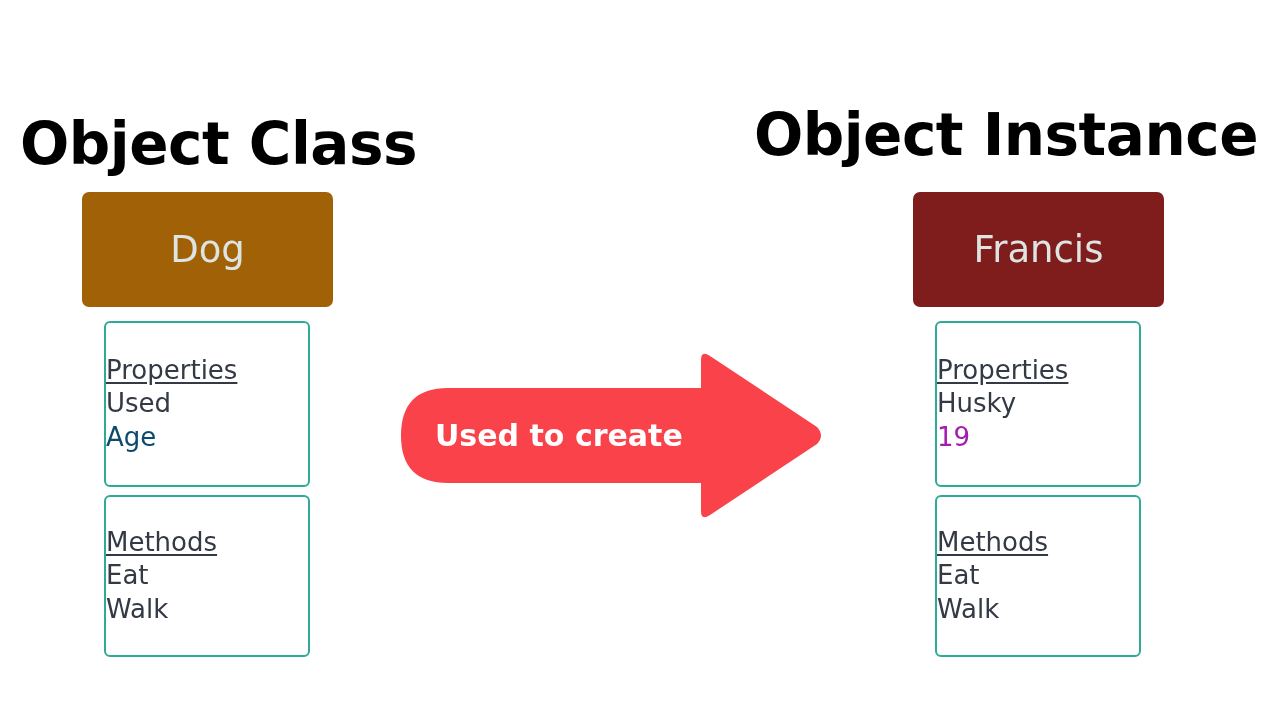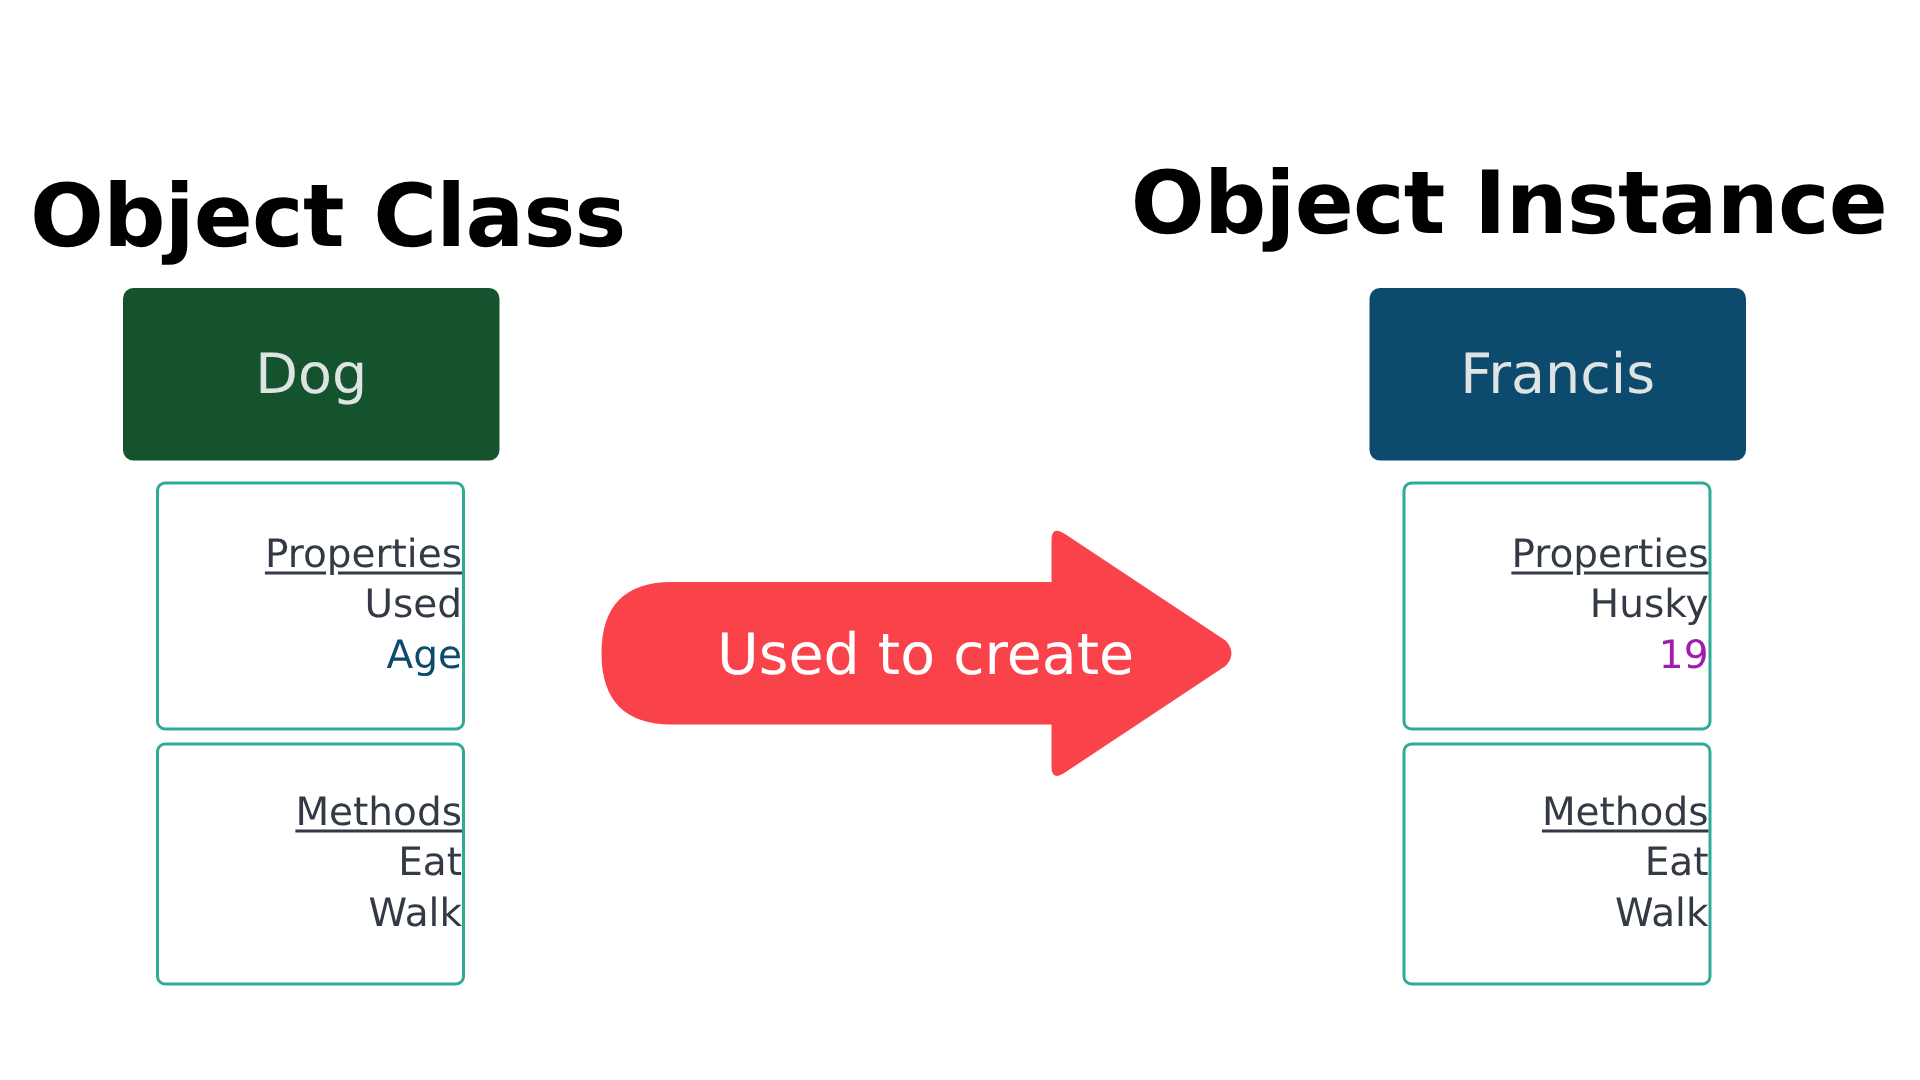--- a/index.html
+++ b/index.html
@@ -58,21 +58,21 @@
   
   .member-box {
     position: absolute;
     width: 206px;
     box-sizing: border-box;
     background: #ffffff;
     border: 2px solid #000000;
     border-radius: 6px;
     display: flex;
     flex-direction: column;
-    align-items: flex-end;
+    align-items: flex-start;
     justify-content: center;
   }
   .member-title {
     font-size: 26px;
     font-weight: 400;
     color: #333a46;
     text-decoration: underline;
     text-underline-offset: 3px;
     line-height: 1.28;
   }
@@ -104,36 +104,35 @@
     width: 440px;
     height: 167px;
     display: flex;
     align-items: center;
     justify-content: flex-start;
     padding-left: 52px;
     box-sizing: border-box;
     pointer-events: none;
   }
   .arrow-label span {
-    font-size: 38px;
-    font-weight: 400;
+    font-size: 30px;
+    font-weight: 700;
     color: #ffffff;
     line-height: 1;
     white-space: nowrap;
-    margin-left: 43px;
   }
 </style>
 </head>
 <body style="background: rgb(255, 255, 255);">
 
 <div class="stage">
 
   <div class="panel-title" id="title-left" style="color: rgb(0, 0, 0);">Object Class</div>
 
-  <div class="entity-header" id="entity-header-left" style="background: #14532d; align-items: center;">
+  <div class="entity-header" id="entity-header-left" style="background: #a16207; align-items: center;">
     <span class="entity-header-label" style="color: rgb(221, 228, 225);">Dog</span>
   </div>
 
   <div class="member-box" id="props-left" style="border-color: rgb(46, 171, 150);">
     <div class="member-title" style="color: rgb(51, 58, 70);">Properties</div>
     <div class="member-item" style="color: rgb(51, 58, 70);">Used</div>
     <div class="member-item" style="color: #0c4a6e;">Age</div>
   </div>
 
   <div class="member-box" id="methods-left" style="border-color: rgb(46, 171, 150);">
@@ -158,21 +157,21 @@
                Q 18 36 65 36
                Z" fill="#f9424a"></path>
     </svg>
     <div class="arrow-label">
       <span style="color: rgb(255, 255, 255);">Used to create</span>
     </div>
   </div>
 
   <div class="panel-title" id="title-right" style="color: rgb(0, 0, 0);">Object Instance</div>
 
-  <div class="entity-header" id="entity-header-right" style="background: #0c4a6e; text-align: center;">
+  <div class="entity-header" id="entity-header-right" style="background: #7f1d1d; text-align: center;">
     <span class="entity-header-label" style="color: rgb(221, 228, 225);">Francis</span>
   </div>
 
   <div class="member-box" id="props-right" style="border-color: rgb(46, 171, 150);">
     <div class="member-title" style="color: rgb(51, 58, 70);">Properties</div>
     <div class="member-item" style="color: rgb(51, 58, 70);">Husky</div>
     <div class="member-item" style="color: #a21caf;">19</div>
   </div>
 
   <div class="member-box" id="methods-right" style="border-color: rgb(46, 171, 150);">

